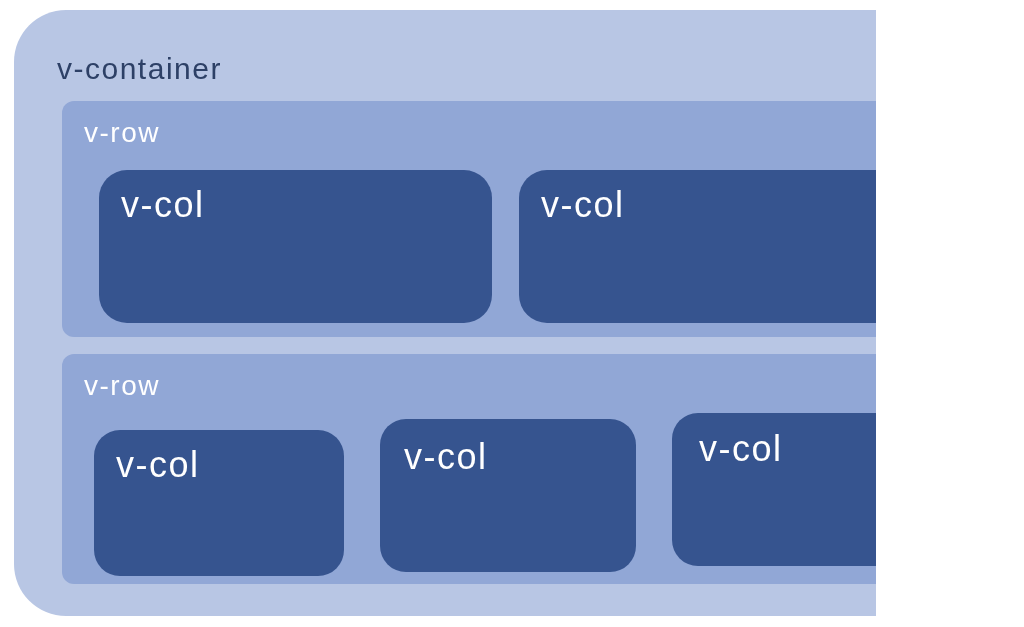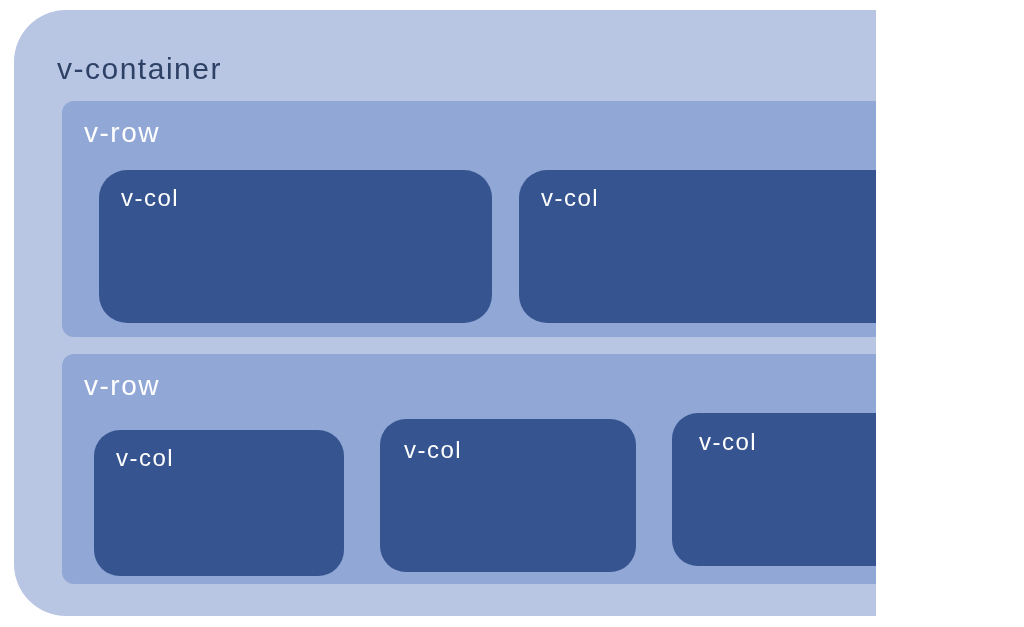--- a/index.html
+++ b/index.html
@@ -52,21 +52,21 @@
 
   
   .v-col {
     position: absolute;
     background: #36548f;
     border-radius: 28px;
   }
   .col-label {
     position: absolute;
     left: 22px; top: 14px;
-    font-size: 24px;
+    font-size: 36px;
     letter-spacing: 1.5px;
     color: #ffffff;
   }
 
   
   .r1c1 { left: 37px;  top: 69px; width: 393px; height: 153px; }
   .r1c2 { left: 457px; top: 69px; width: 397px; height: 153px; }
 
   
   .r2c1 { left: 32px;  top: 76px; width: 250px; height: 146px; border-radius: 26px; }

